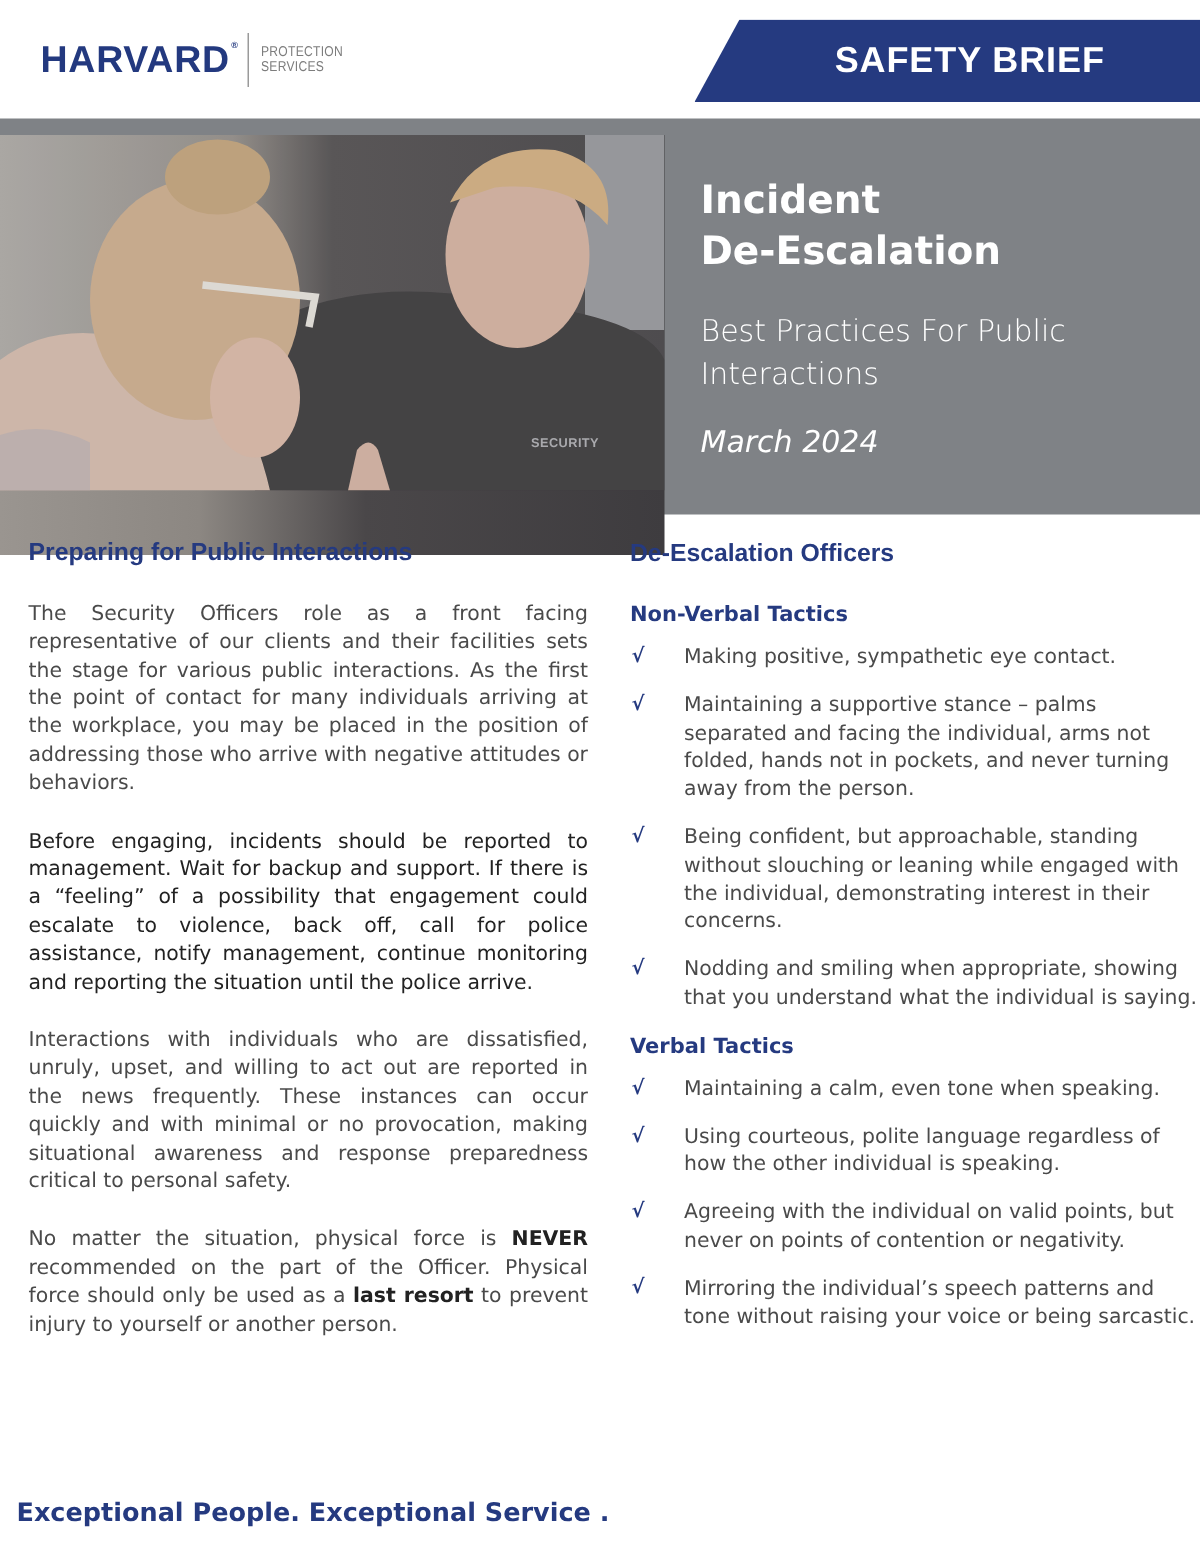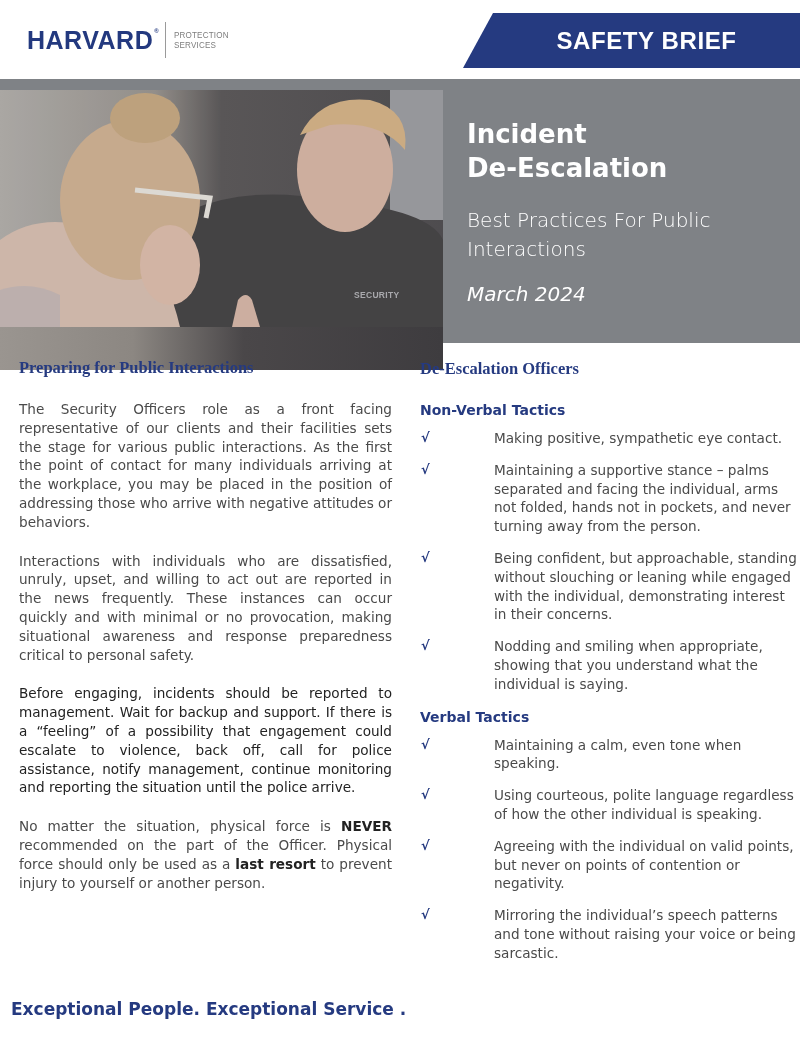--- a/index.html
+++ b/index.html
@@ -25,31 +25,31 @@
                 background: linear-gradient(90deg, #9a9590 0%, #8c8782 30%, #4a4749 55%, #3e3c3f 100%); }
   .hero-photo svg { position: absolute; left: 0; top: 0; }
   .photo-caption { position: absolute; left: 354px; top: 200px; font-family: "Liberation Sans", sans-serif; font-size: 8.5px; font-weight: 700; color: #a9a9ad; letter-spacing: 0.3px; }
   .hero-title { position: absolute; left: 467px; top: 38px; color: #fff; font-family: "DejaVu Sans", sans-serif; font-weight: 700; font-size: 26px; line-height: 34px; }
   .hero-subtitle { position: absolute; left: 467px; top: 127px; width: 320px; color: #fff; font-family: "DejaVu Sans", sans-serif; font-size: 20px; line-height: 29px; font-weight: 300; }
   .hero-date { position: absolute; left: 467px; top: 203px; color: #fff; font-family: "DejaVu Sans", sans-serif; font-style: italic; font-size: 20px; }
 
   
   .col-left { position: absolute; left: 19px; top: 357px; width: 373px; }
   .col-right { position: absolute; left: 420px; top: 357px; width: 380px; }
-  .h2 { font-family: Liberation Serif, serif; font-weight: 700; color: #253a80; font-size: 16.5px; line-height: 22px; }
+  .h2 { font-family: Liberation Sans, sans-serif; font-weight: 700; color: #253a80; font-size: 16.5px; line-height: 22px; }
   .h3 { font-family: "DejaVu Sans", sans-serif; font-weight: 700; color: #253a80; font-size: 14px; line-height: 20px; }
   .para { font-family: "DejaVu Sans", sans-serif; font-size: 13.6px; line-height: 18.8px; text-align: justify; text-align-last: left; color: #4a4a4a; margin-top: 21px; }
   .para.dark { color: #222; }
   .para b { color: #222; font-weight: 700; }
   .para + .para { margin-top: 20px; }
 
   .checklist { list-style: none; margin-top: 9px; }
   .check-item { display: flex; align-items: flex-start; margin-bottom: 13px; }
   .check-icon { width: 36px; flex: none; color: #253a80; font-size: 13px; font-weight: 700; line-height: 18.8px; padding-left: 1px; }
-  .check-text { font-family: "DejaVu Sans", sans-serif; font-size: 13.6px; line-height: 18.8px; color: #4a4a4a; margin-left: 38px; }
+  .check-text { font-family: "DejaVu Sans", sans-serif; font-size: 13.6px; line-height: 18.8px; color: #4a4a4a; }
   .sub-verbal { margin-top: 3px; }
 
   .tagline { position: absolute; left: 11px; top: 999px; font-family: "DejaVu Sans", sans-serif; font-weight: 700; font-size: 17px; color: #253a80; white-space: nowrap; }
 </style>
 </head>
 <body>
 
 <div class="header">
   <div class="logo">
     <span class="logo-word"><span>HARVARD</span><sup>®</sup></span>
@@ -99,22 +99,22 @@
     <div>Incident</div>
     <div>De-Escalation</div>
   </div>
   <div class="hero-subtitle">Best Practices For Public Interactions</div>
   <div class="hero-date">March 2024</div>
 </div>
 
 <div class="col-left">
   <div class="h2">Preparing for Public Interactions</div>
   <p class="para">The Security Officers role as a front facing representative of our clients and their facilities sets the stage for various public interactions. As the first the point of contact for many individuals arriving at the workplace, you may be placed in the position of addressing those who arrive with negative attitudes or behaviors.</p>
+  <p class="para dark">Before engaging, incidents should be reported to management.  Wait for backup and support. If there is a “feeling” of a possibility that engagement could escalate to violence, back off, call for police assistance, notify management, continue monitoring and reporting the situation until the police arrive.</p>
   <p class="para">Interactions with individuals who are dissatisfied, unruly, upset, and willing to act out are reported in the news frequently.  These instances can occur quickly and with minimal or no provocation, making situational awareness and response preparedness critical to personal safety.</p>
-  <p class="para dark">Before engaging, incidents should be reported to management.  Wait for backup and support. If there is a “feeling” of a possibility that engagement could escalate to violence, back off, call for police assistance, notify management, continue monitoring and reporting the situation until the police arrive.</p>
   <p class="para"><span>No matter the situation, physical force is </span><b>NEVER</b><span> recommended on the part of the Officer.  Physical force should only be used as a </span><b>last resort</b><span> to prevent injury to yourself or another person.</span></p>
 </div>
 
 <div class="col-right">
   <div class="h2" style="margin-top:1px;">De-Escalation Officers</div>
   <div class="h3" style="margin-top:20px;">Non-Verbal Tactics</div>
   <ul class="checklist">
     <li class="check-item">
       <span class="check-icon">√</span>
       <span class="check-text">Making positive, sympathetic eye contact.</span>

